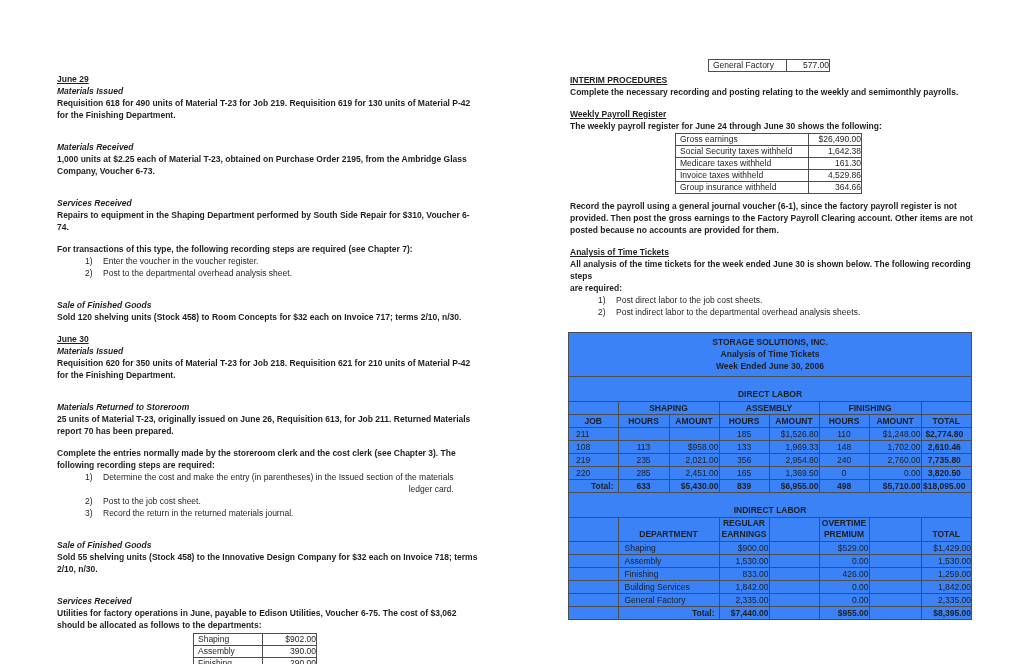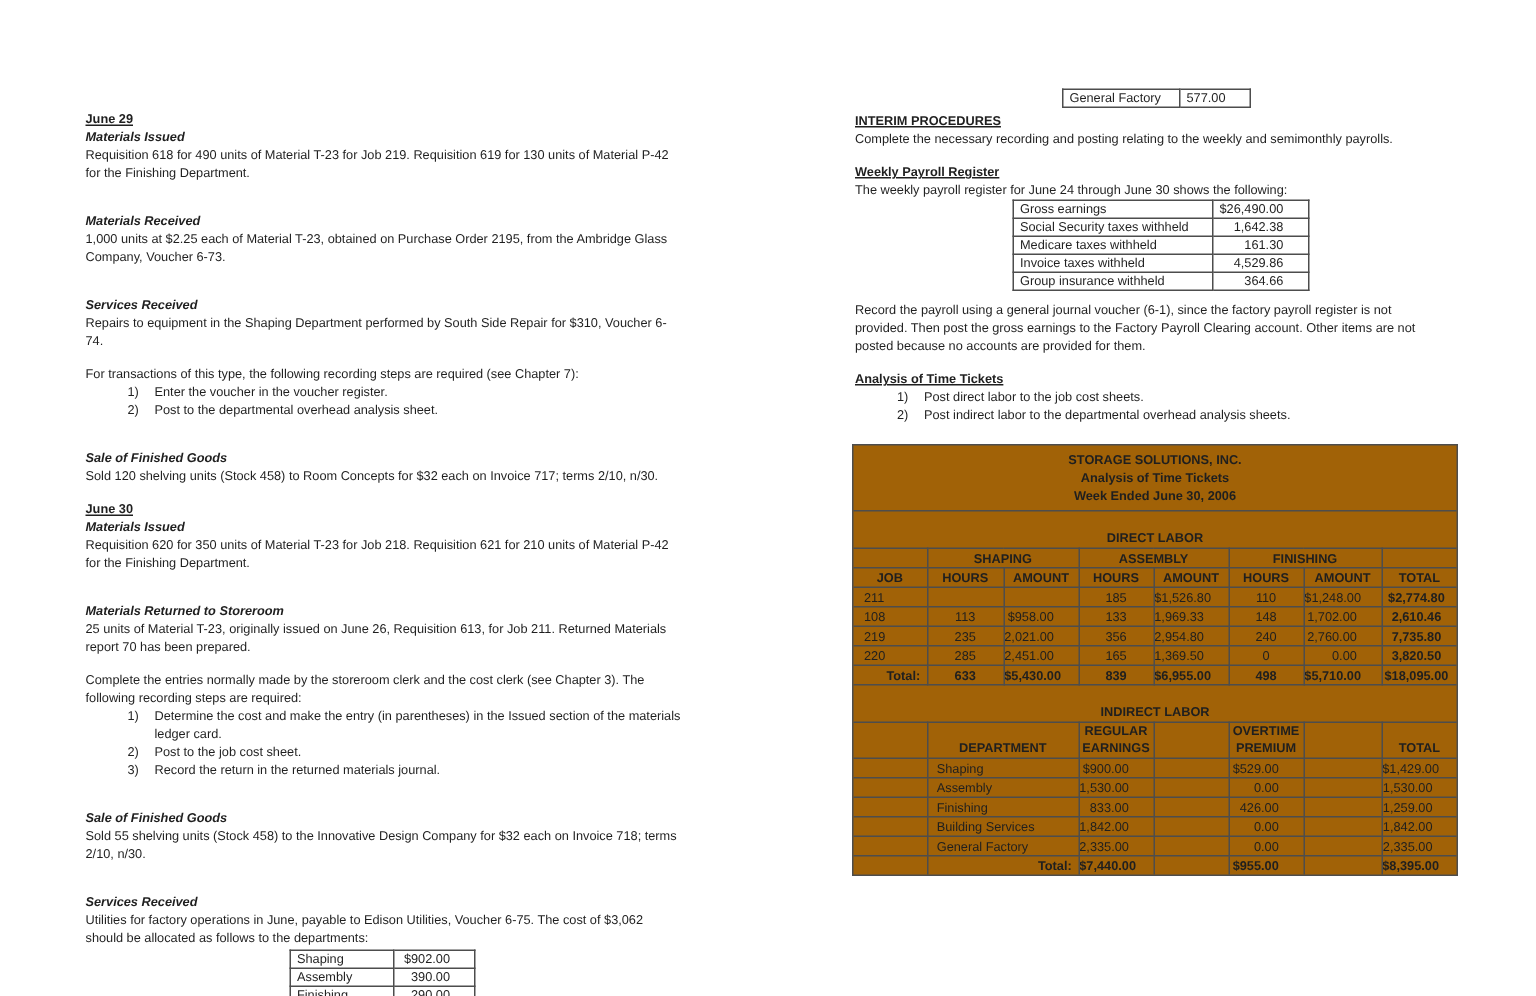--- a/index.html
+++ b/index.html
@@ -10,52 +10,52 @@
     position:relative; overflow:hidden;
   }
   .col { position:absolute; }
   .left-col  { left:57px;  top:73px; width:483px; }
   .right-col { left:570px; top:59px; width:420px; }
 
   .h  { font-weight:bold; text-decoration:underline; }
   .sh { font-weight:bold; font-style:italic; margin-top:20px; }
   .sh.nmt { margin-top:0; }
   .mt { margin-top:10px; }
-  .p  { white-space:pre-line; }
+  .p  { white-space:pre-line;font-weight:bold; }
 
   .step { display:flex; }
   .step .sn { flex:none; width:18px; margin-left:28px; }
-  .step .st { white-space:pre-line; }
+  .step .st { white-space:pre-line;text-align:right; }
 
   table { border-collapse:collapse; }
   .stable td { border:1px solid #4d4d4d; height:11px; line-height:11px; padding:0 4px; }
   .stable td.amt { text-align:right; }
   .alloc { margin-left:136px; margin-top:2px; }
   .alloc td.lab { width:69px; } .alloc td.amt { width:54px; }
   .genf  { margin-left:138px; margin-bottom:2px; }
   .genf td.lab { width:78px; } .genf td.amt { width:43px; }
   .payroll { margin-left:105px; margin-top:1px; }
   .payroll td.lab { width:133px; } .payroll td.amt { width:53px; }
 
-  .btable { margin-top:14px; margin-left:-2px; width:404px; border:1px solid #4d4d4d; background:#a16207; }
+  .btable { margin-top:14px; margin-left:-2px; width:404px; border:1px solid #4d4d4d; background:#3b82f6; }
   .bt-title { text-align:center; font-weight:bold; border-bottom:1px solid #4d4d4d; padding:3px 0 4px; }
   .bt-sec { text-align:center; font-weight:bold; padding-top:11px; padding-bottom:1px; }
 
   .gtable { width:100%; border-collapse:collapse; table-layout:fixed; }
   .gtable td { border:1px solid #4d4d4d; height:12px; line-height:12px; overflow:hidden; }
   .gtable tr > td:first-child { border-left:none; }
   .gtable tr > td:last-child  { border-right:none; }
   .il tr:last-child td { border-bottom:none; }
 
   .grow td, .hrow td { font-weight:bold; text-align:center; }
   .il .hrow td { white-space:pre-line; vertical-align:bottom; line-height:11px; height:23px; padding-bottom:1px; }
 
   td.job { text-align:left; padding-left:7px; }
   td.hrs { text-align:center; }
-  td.amt { text-align:right; padding-right:16px;margin-left:28px; }
+  td.amt { text-align:right; padding-right:0;margin-left:28px; }
   td.tot { text-align:center; padding-right:4px; font-weight:bold; }
   td.dep { text-align:left; padding-left:6px; }
   td.rlab { text-align:right; padding-right:4px; font-weight:bold; }
   tr.trow td { font-weight:bold; }
 </style>
 </head>
 <body>
 
 <div>
 
@@ -180,20 +180,22 @@
         <td class="amt">364.66</td>
       </tr>
     </tbody>
       </table>
 
     <div class="p" style="margin-top:6px;">Record the payroll using a general journal voucher (6-1), since the factory payroll register is not
 provided. Then post the gross earnings to the Factory Payroll Clearing account. Other items are not
 posted because no accounts are provided for them.</div>
 
     <div class="h mt">Analysis of Time Tickets</div>
+    <div class="p">All analysis of the time tickets for the week ended June 30 is shown below. The following recording steps
+are required:</div>
     <div class="step">
       <span class="sn">1)</span>
       <span class="st">Post direct labor to the job cost sheets.</span>
     </div>
     <div class="step">
       <span class="sn">2)</span>
       <span class="st">Post indirect labor to the departmental overhead analysis sheets.</span>
     </div>
 
     <div class="btable">

